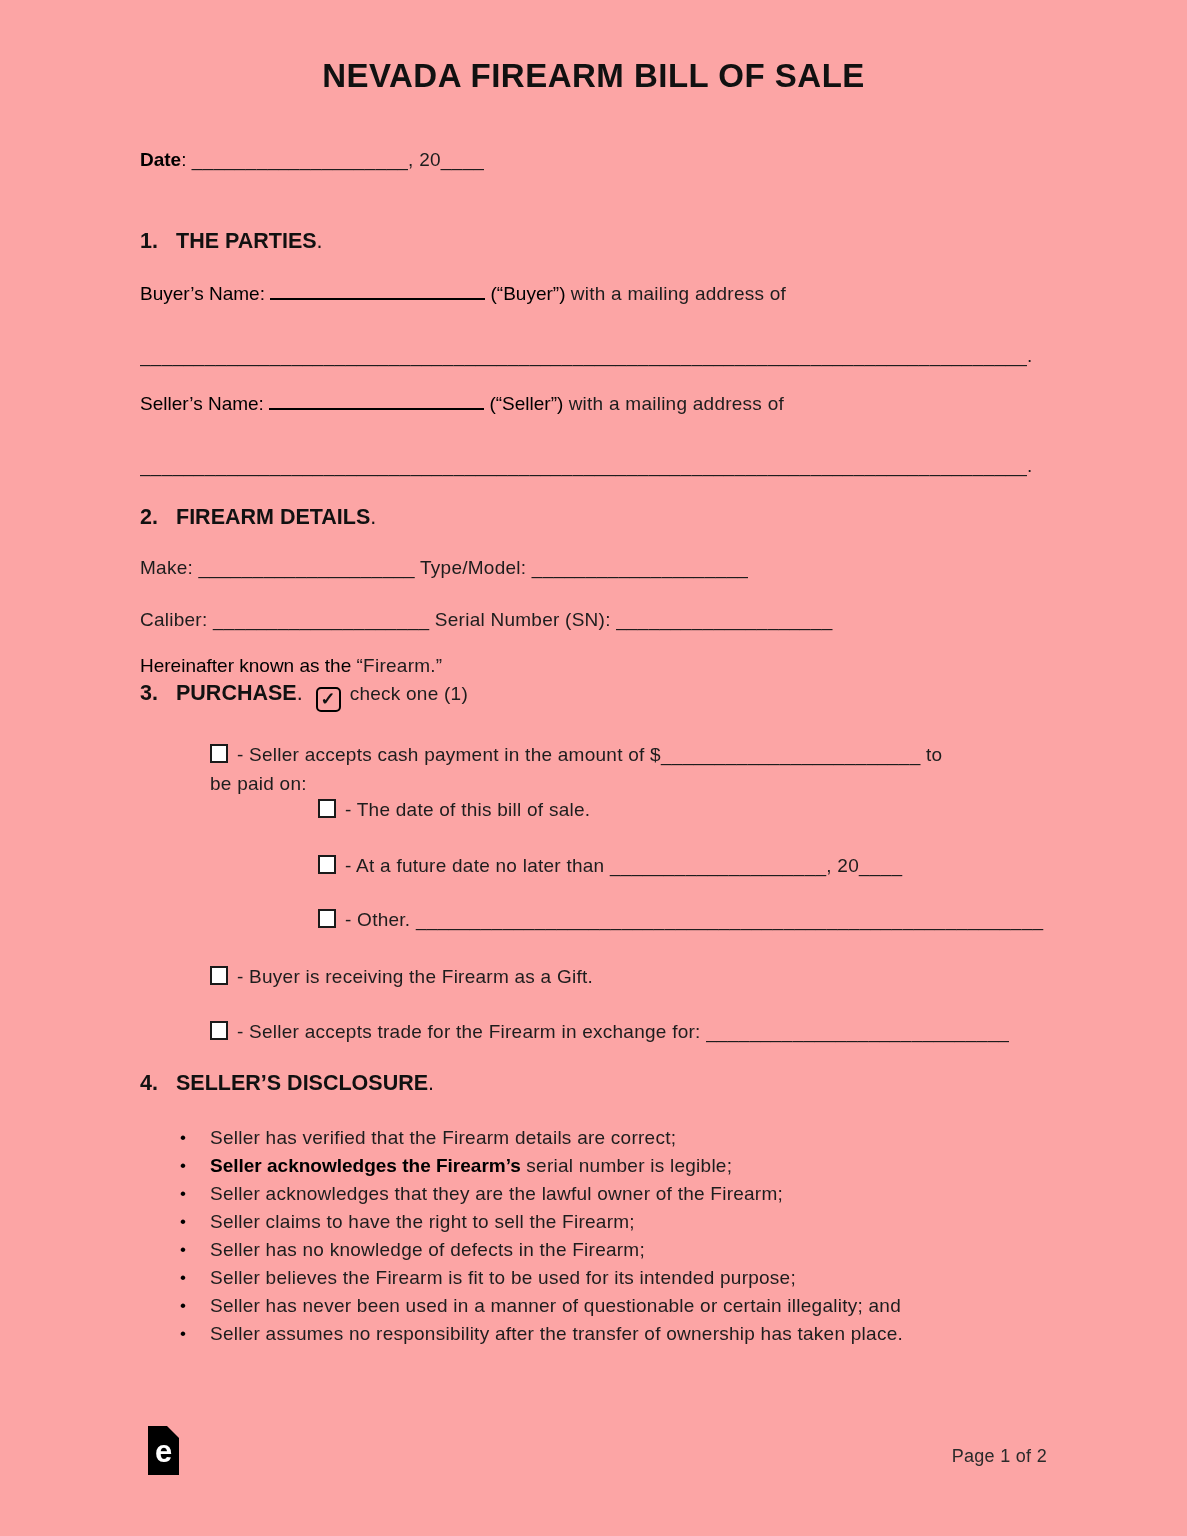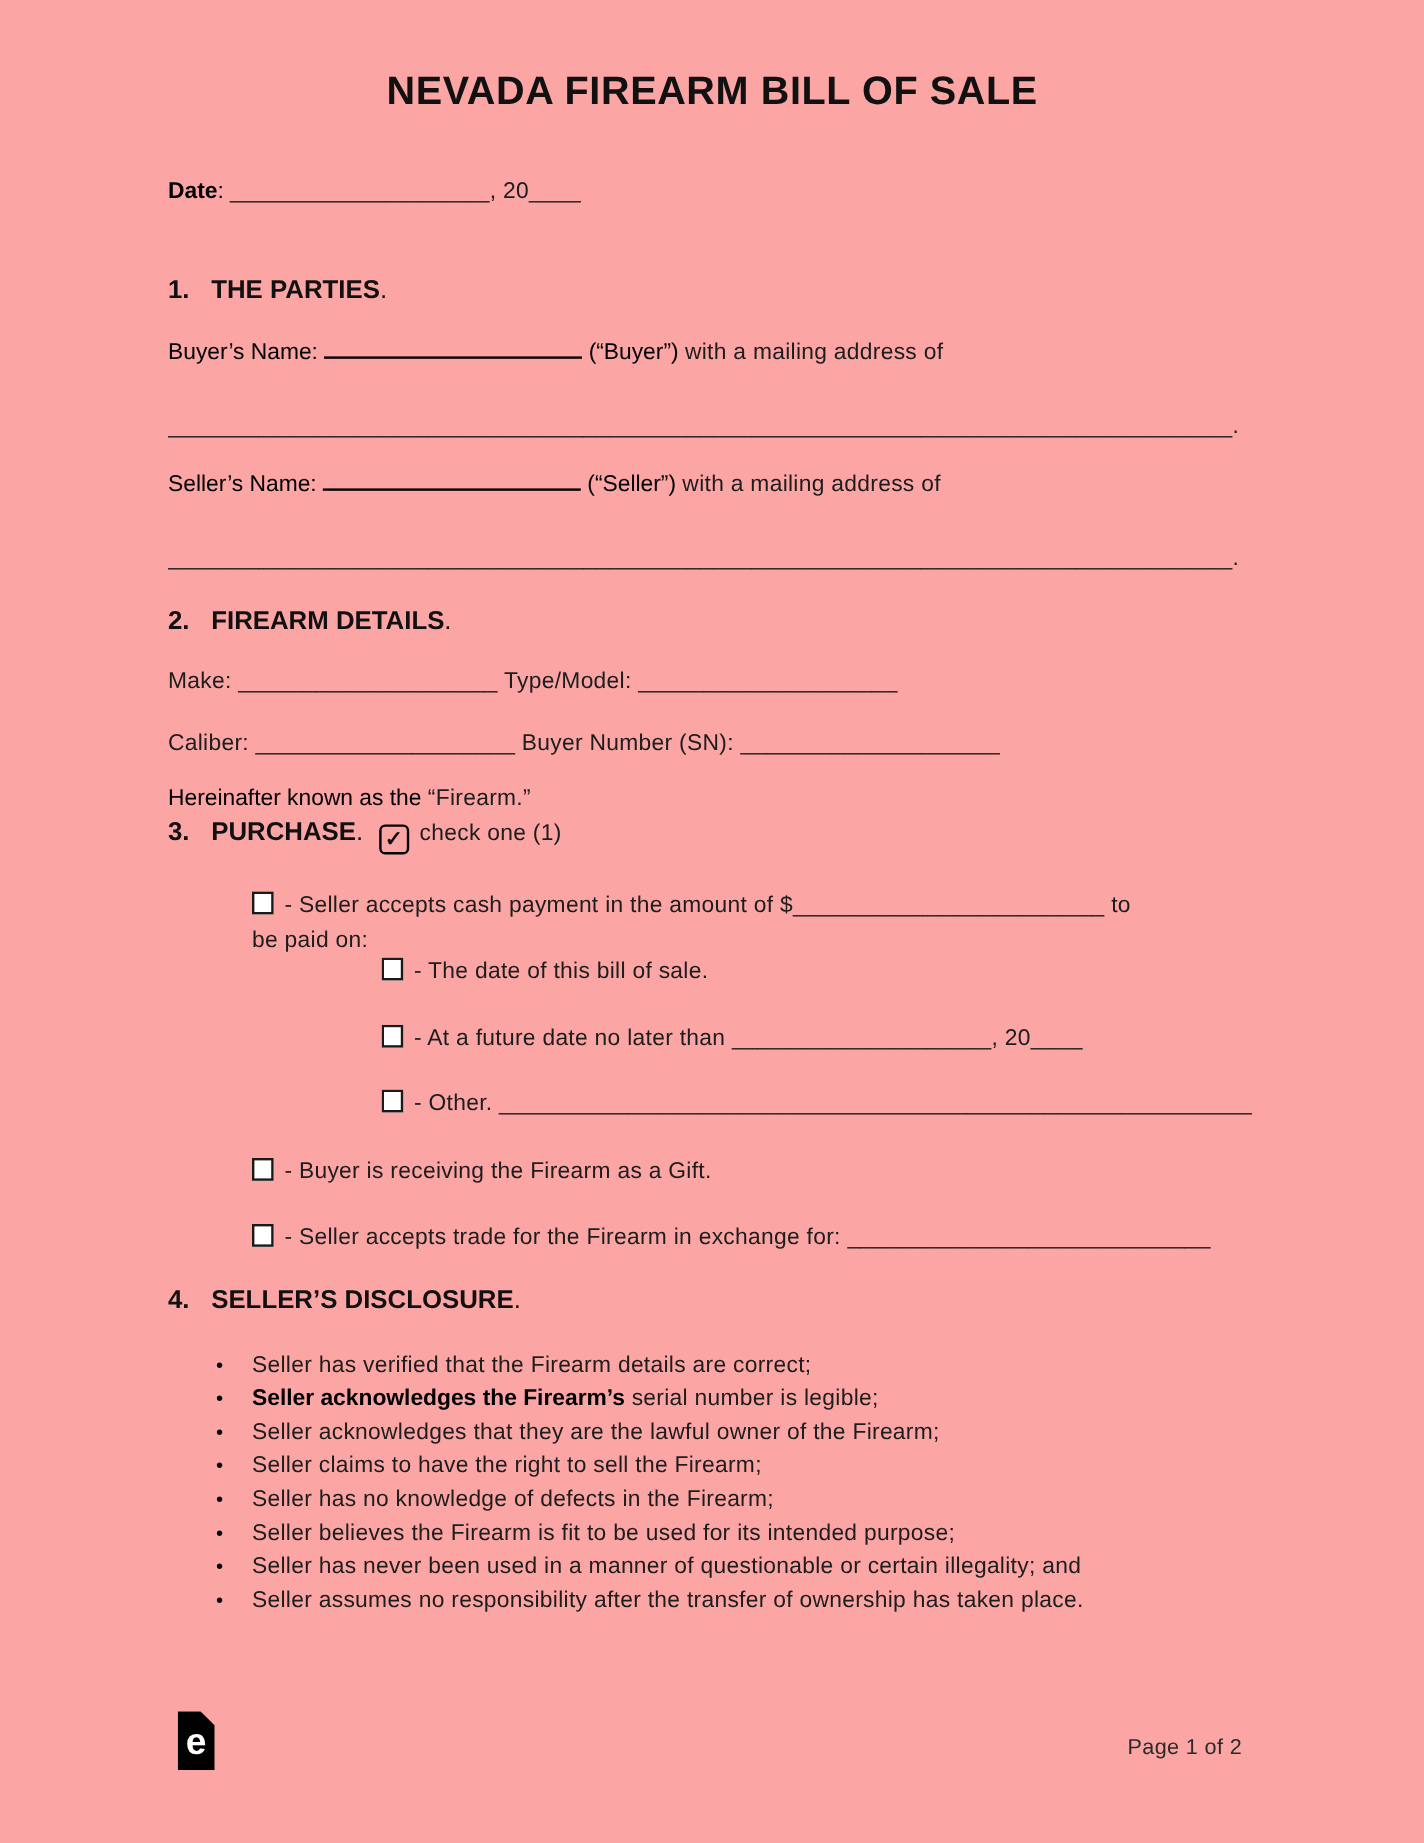--- a/index.html
+++ b/index.html
@@ -48,21 +48,21 @@
   }
   .logo-letter {
     color:#fff; font-weight:bold; font-size:31px; line-height:52px;
     font-family:"Liberation Sans", sans-serif;
   }
   .logo-fold {
     position:absolute; left:167px; top:1427px; width:10px; height:10px;
     background:#000; clip-path: polygon(0 0, 100% 100%, 0 100%);
   }
   .page-label {
-    position:absolute; right:152px; top:1446px; font-size:18px; color:#2a2a2a;
+    position:absolute; right:140px; top:1446px; font-size:18px; color:#2a2a2a;
     letter-spacing:0.3px;
   }
 </style>
 </head>
 <body>
 
 <div class="page">
   <div class="content">
 
     <h1 class="title">NEVADA FIREARM BILL OF SALE</h1>
@@ -76,21 +76,21 @@
     <p class="line cond" style="margin-top:38px">__________________________________________________________________________________.</p>
 
     <p class="line" style="margin-top:24px"><span>Seller’s Name: </span><span class="blank-solid"></span><span> (“Seller”) </span><span class="cond">with a mailing address of</span></p>
 
     <p class="line cond" style="margin-top:38px">__________________________________________________________________________________.</p>
 
     <p class="heading" style="margin-top:26px"><span class="hnum">2.</span><span>FIREARM DETAILS</span><span class="hdot">.</span></p>
 
     <p class="line cond" style="margin-top:26px"><span>Make: </span><span>____________________</span><span> Type/Model: </span><span>____________________</span></p>
 
-    <p class="line cond" style="margin-top:28px"><span>Caliber: </span><span>____________________</span><span> Buyer Number (SN): </span><span>____________________</span></p>
+    <p class="line cond" style="margin-top:28px"><span>Caliber: </span><span>____________________</span><span> Serial Number (SN): </span><span>____________________</span></p>
 
     <p class="line" style="margin-top:22px"><span>Hereinafter known as the </span><span class="cond">“Firearm.”</span></p>
 
     <p class="heading" style="line-height:30px"><span class="hnum">3.</span><span>PURCHASE</span><span class="hdot">.</span><span class="cb-checked">✓</span><span class="check-instr cond">check one (1)</span></p>
 
     <p class="line ind1" style="margin-top:28px; line-height:29px"><span class="cb"></span><span class="cond">- Seller accepts cash payment in the amount of $</span><span class="cond">________________________</span><span class="cond"> to</span><br><span class="cond">be paid on:</span></p>
 
     <p class="line ind2" style=""><span class="cb"></span><span class="cond">- The date of this bill of sale.</span></p>
 
     <p class="line ind2" style="margin-top:32px"><span class="cb"></span><span class="cond">- At a future date no later than </span><span class="cond">____________________</span><span class="cond">, 20</span><span class="cond">____</span></p>

